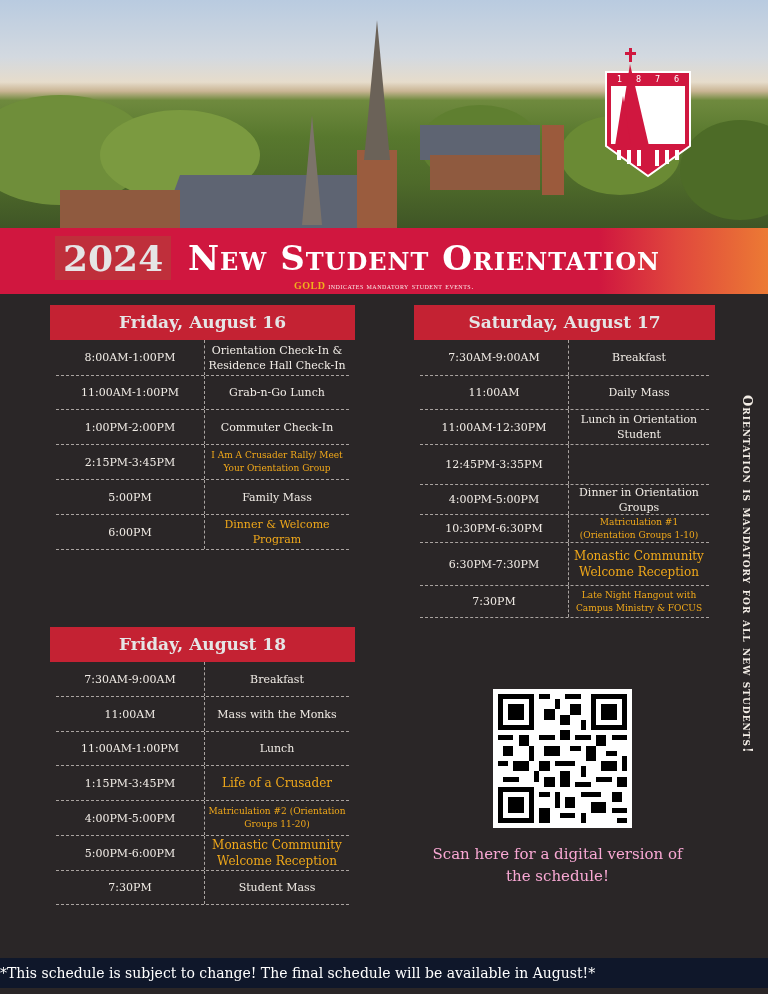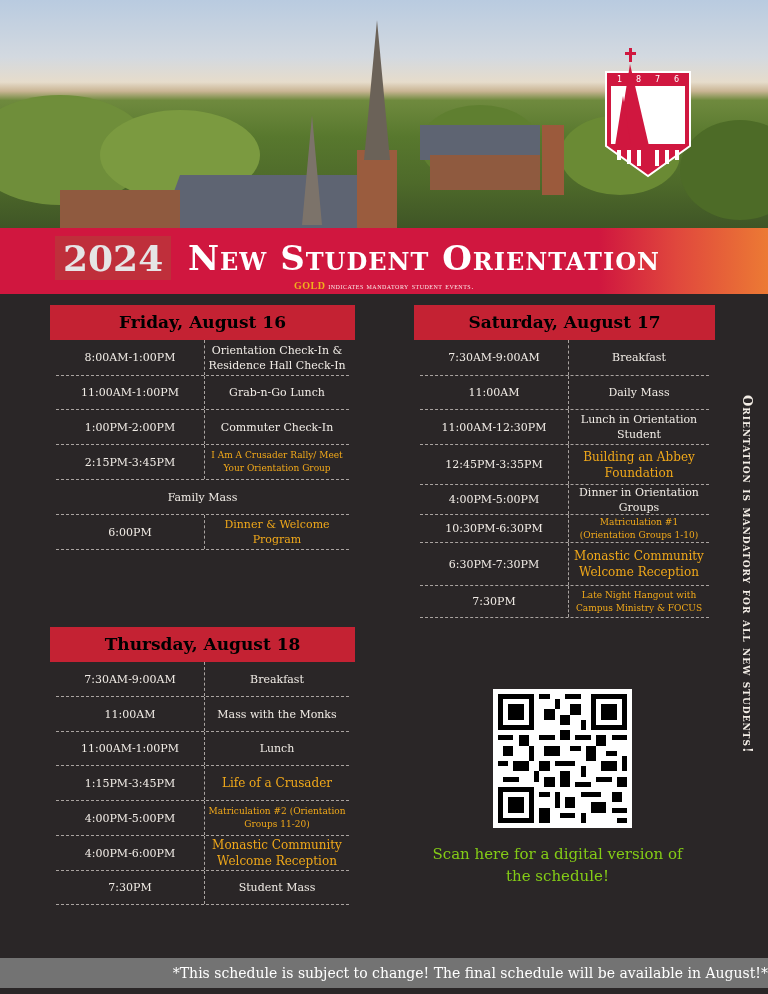--- a/index.html
+++ b/index.html
@@ -22,43 +22,43 @@
   .banner .year { position: absolute; left: 55px; top: 8px; height: 44px; padding: 0 8px;
     background: #bf2f3b; color: #e5e5e5; font-family: "DejaVu Serif", serif; font-weight: bold; font-size: 36px; line-height: 44px; }
   .banner .title { position: absolute; left: 188px; top: 8px; color: #fff; font-family: "DejaVu Serif", serif;
     font-weight: bold; font-size: 34px; line-height: 44px; font-variant: small-caps; letter-spacing: 1px; white-space: nowrap; }
   .banner .legend { position: absolute; left: 0; width: 768px; top: 52px; text-align: center;
     font-family: Liberation Serif, serif; font-size: 9px; color: #fbe6e6; font-variant: small-caps; letter-spacing: 0.5px; }
   .banner .legend .gold { color: #f0b01c; font-weight: bold; font-size: 10px; }
 
   
   .day { position: absolute; }
-  .day-header { background: #c42233; color: #000000; text-align: center; font-family: "DejaVu Serif", serif;
+  .day-header { background: #c42233; color: #e5e5e5; text-align: center; font-family: "DejaVu Serif", serif;
     font-weight: bold; font-size: 17px; height: 35px; line-height: 35px; }
   .rows { position: relative; margin: 0 6px; }
   .row { display: flex; border-bottom: 1px dashed #a9a3a0; align-items: center; }
   .row .time { width: 149px; text-align: center; font-family: "DejaVu Serif", serif; font-size: 11px; color: #f1ece6;
     border-right: 1px dashed #a9a3a0; align-self: stretch; display: flex; align-items: center; justify-content: center; }
   .row .event { flex: 1; text-align: center; font-family: "DejaVu Serif", serif; font-size: 11px; color: #f1ece6; line-height: 15px; padding: 0 2px; }
   .row .event.mandatory { color: #f0a81a; }
   .row .event.small { font-size: 9px; line-height: 13px; }
   .row .event.large { font-size: 12px; line-height: 16px; }
 
   
   .qr { position: absolute; left: 493px; top: 689px; width: 139px; height: 139px; background: #fff; padding: 5px; }
   .qr svg { width: 129px; height: 129px; display: block; }
   .scan { position: absolute; left: 430px; top: 843px; width: 255px; text-align: center; font-family: "DejaVu Serif", serif;
-    font-size: 15px; line-height: 22px; color: #84cc16; }
+    font-size: 15px; line-height: 22px; color: #f9a8d4; }
 
   .vertical { position: absolute; left: 735px; top: 395px; width: 460px; height: 24px; transform-origin: 0 0;
     transform: translateX(24px) rotate(90deg); font-family: "DejaVu Serif", serif; font-weight: bold; font-size: 13px;
     color: #f3ede6; font-variant: small-caps; letter-spacing: 1px; white-space: nowrap; line-height: 24px; }
 
-  .footer { position: absolute; left: 0; top: 958px; width: 768px; height: 30px; background: #737373; color: #fff;
-    font-family: "DejaVu Serif", serif; font-size: 14px; line-height: 30px; text-align: right; white-space: nowrap; }
+  .footer { position: absolute; left: 0; top: 958px; width: 768px; height: 30px; background: #0f172a; color: #fff;
+    font-family: "DejaVu Serif", serif; font-size: 14px; line-height: 30px; text-align: left; white-space: nowrap; }
 </style>
 </head>
 <body>
 
 <div class="hero">
   <div class="tree" style="left:-30px;top:95px;width:180px;height:110px;background:#6f8e3a;"></div>
   <div class="tree" style="left:100px;top:110px;width:160px;height:90px;background:#7b9a40;"></div>
   <div class="tree" style="left:420px;top:105px;width:120px;height:80px;background:#5f7f30;"></div>
   <div class="tree" style="left:560px;top:115px;width:120px;height:80px;background:#6a8a34;"></div>
   <div class="tree" style="left:680px;top:120px;width:120px;height:100px;background:#4d6b27;"></div>
@@ -115,20 +115,21 @@
       </div>
     <div class="row" style="height:35px;justify-content:flex-end;">
         <div class="time">1:00PM-2:00PM</div>
         <div class="event">Commuter Check-In</div>
       </div>
     <div class="row" style="height:35px;">
         <div class="time">2:15PM-3:45PM</div>
         <div class="event mandatory small">I Am A Crusader Rally/ Meet Your Orientation Group</div>
       </div>
     <div class="row" style="height:35px;">
+        <div class="time">5:00PM</div>
         <div class="event">Family Mass</div>
       </div>
     <div class="row" style="height:35px;">
         <div class="time">6:00PM</div>
         <div class="event mandatory">Dinner &amp; Welcome Program</div>
       </div>
   </div>
 </div>
 
 <div class="day" style="left:414px;top:305px;width:301px;">
@@ -141,21 +142,20 @@
     <div class="row" style="height:34px;">
         <div class="time">11:00AM</div>
         <div class="event">Daily Mass</div>
       </div>
     <div class="row" style="height:35px;">
         <div class="time">11:00AM-12:30PM</div>
         <div class="event">Lunch in Orientation Student</div>
       </div>
     <div class="row" style="height:40px;">
         <div class="time">12:45PM-3:35PM</div>
-        <div class="event mandatory large">Building an Abbey Foundation</div>
       </div>
     <div class="row" style="height:30px;">
         <div class="time">4:00PM-5:00PM</div>
         <div class="event">Dinner in Orientation Groups</div>
       </div>
     <div class="row" style="height:28px;">
         <div class="time">10:30PM-6:30PM</div>
         <div class="event mandatory small">Matriculation #1 (Orientation Groups 1-10)</div>
       </div>
     <div class="row" style="height:43px;">
@@ -163,21 +163,21 @@
         <div class="event mandatory large">Monastic Community Welcome Reception</div>
       </div>
     <div class="row" style="height:32px;">
         <div class="time">7:30PM</div>
         <div class="event mandatory small">Late Night Hangout with Campus Ministry &amp; FOCUS</div>
       </div>
   </div>
 </div>
 
 <div class="day" style="left:50px;top:627px;width:305px;">
-  <div class="day-header">Thursday, August 18</div>
+  <div class="day-header">Friday, August 18</div>
   <div class="rows">
     <div class="row" style="height:35px;">
         <div class="time">7:30AM-9:00AM</div>
         <div class="event">Breakfast</div>
       </div>
     <div class="row" style="height:35px;">
         <div class="time">11:00AM</div>
         <div class="event">Mass with the Monks</div>
       </div>
     <div class="row" style="height:34px;">
@@ -186,21 +186,21 @@
       </div>
     <div class="row" style="height:35px;">
         <div class="time">1:15PM-3:45PM</div>
         <div class="event mandatory large">Life of a Crusader</div>
       </div>
     <div class="row" style="height:35px;">
         <div class="time">4:00PM-5:00PM</div>
         <div class="event mandatory small">Matriculation #2 (Orientation Groups 11-20)</div>
       </div>
     <div class="row" style="height:35px;">
-        <div class="time">4:00PM-6:00PM</div>
+        <div class="time">5:00PM-6:00PM</div>
         <div class="event mandatory large">Monastic Community Welcome Reception</div>
       </div>
     <div class="row" style="height:34px;">
         <div class="time">7:30PM</div>
         <div class="event">Student Mass</div>
       </div>
   </div>
 </div>
 
 <div class="qr">

